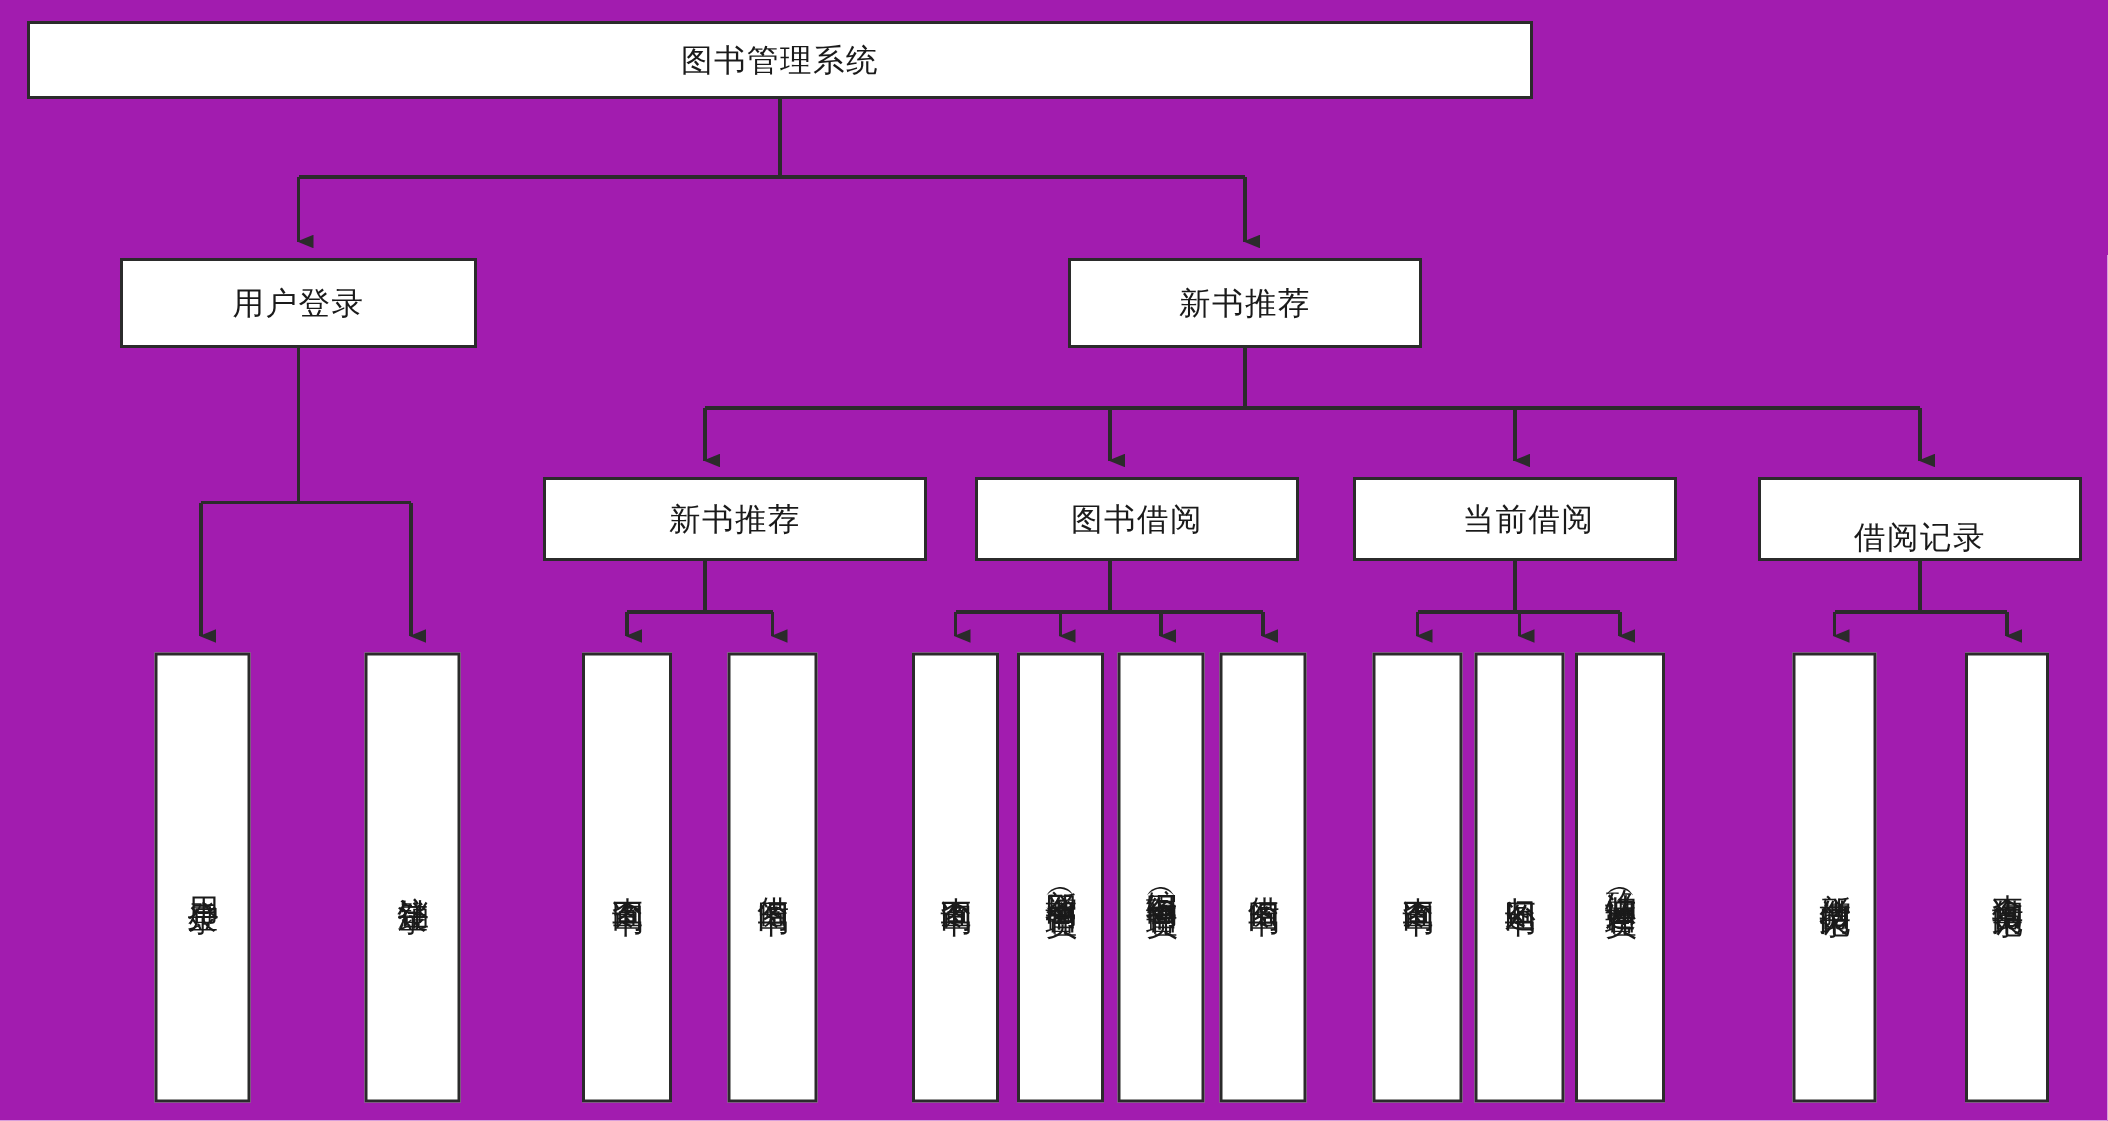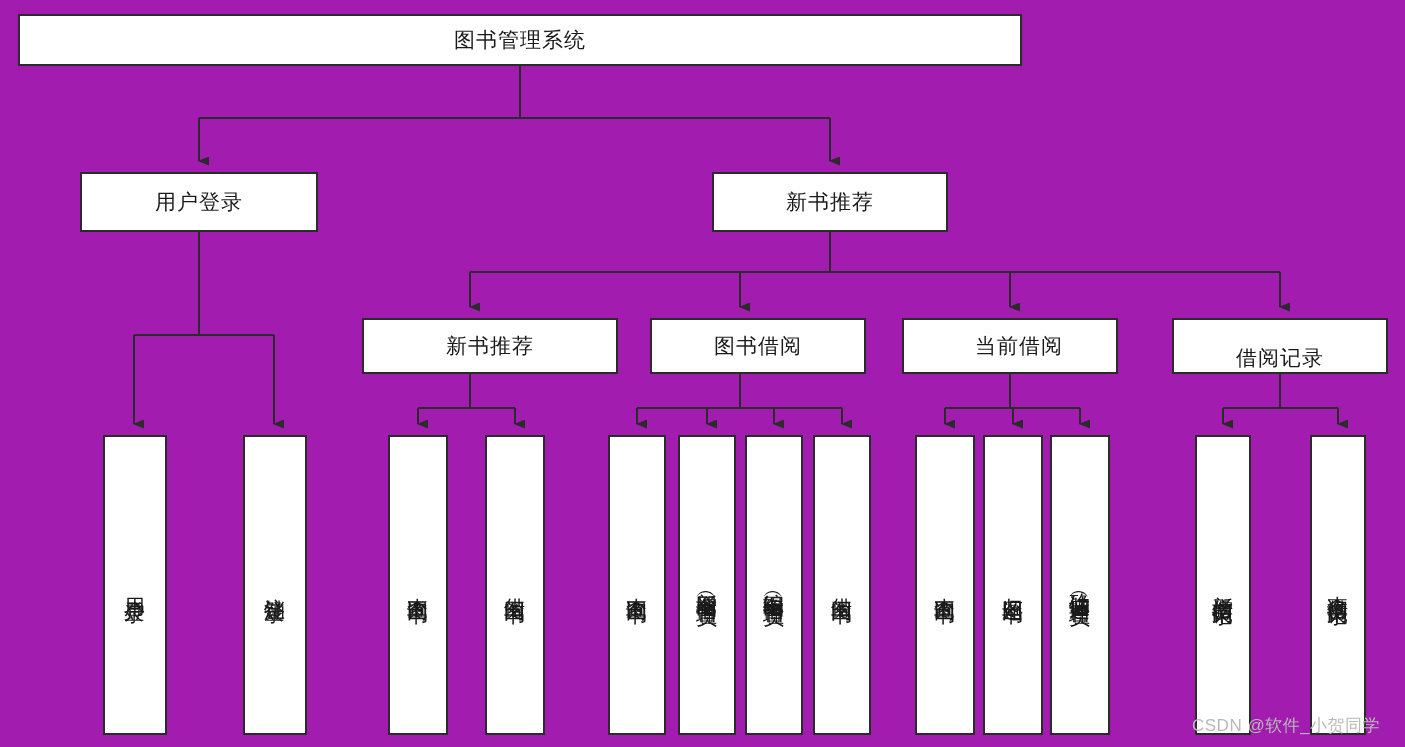--- a/index.html
+++ b/index.html
@@ -163,15 +163,14 @@
         <span class="label">确认归还（管理员）</span>
       </div>
       <div class="node vert" style="left: 1195px; top: 435px; width: 56px; height: 300px;">
         <span class="label">新增借阅记录</span>
       </div>
       <div class="node vert" style="left: 1310px; top: 435px; width: 56px; height: 300px;">
         <span class="label">查询借阅记录</span>
       </div>
     </div>
 
-  <div class="watermark" style="left: 1192px; top: 714px;">CSDN @软件_小贺同学</div>
 
 </div>
 
 </body></html>

